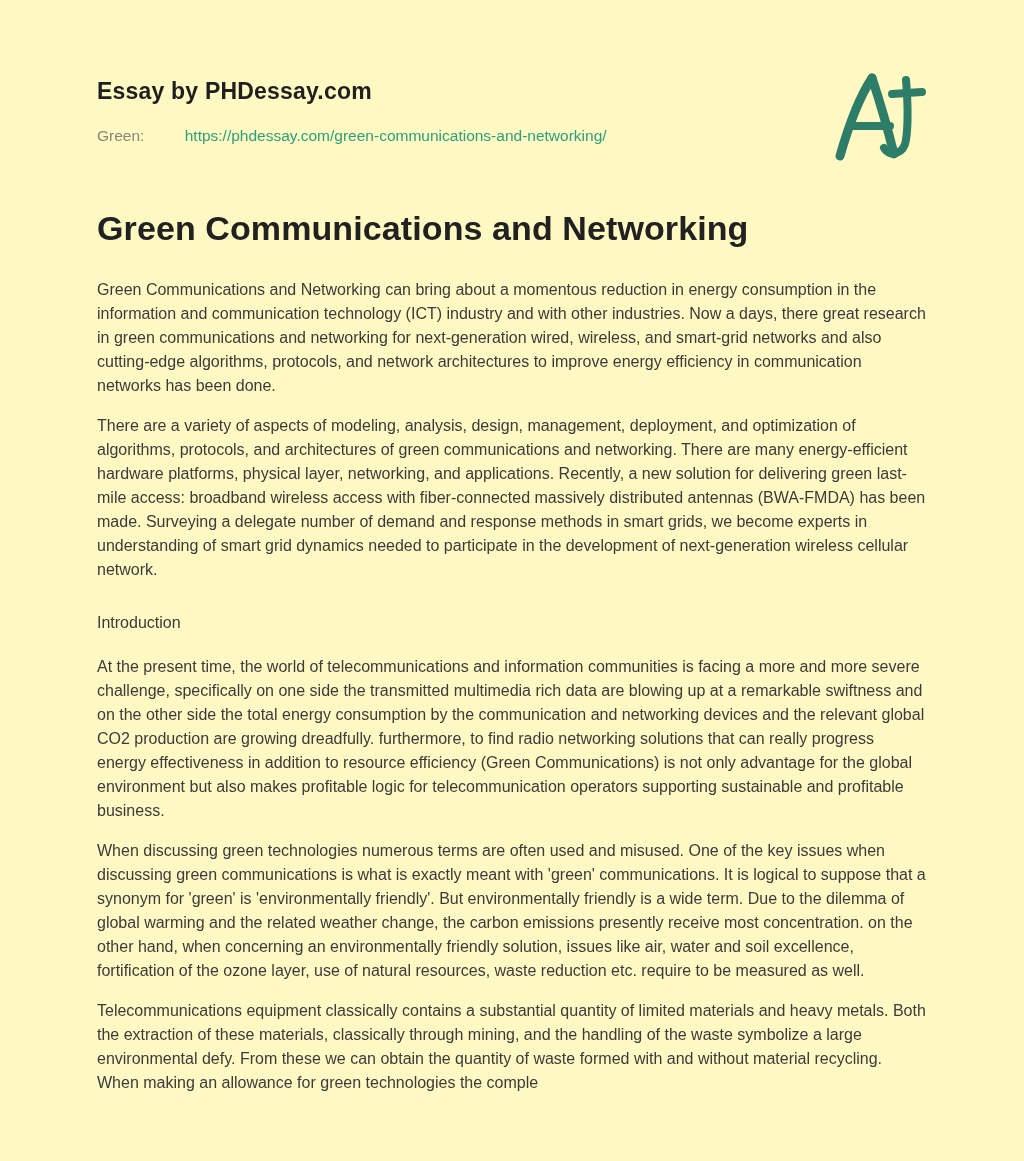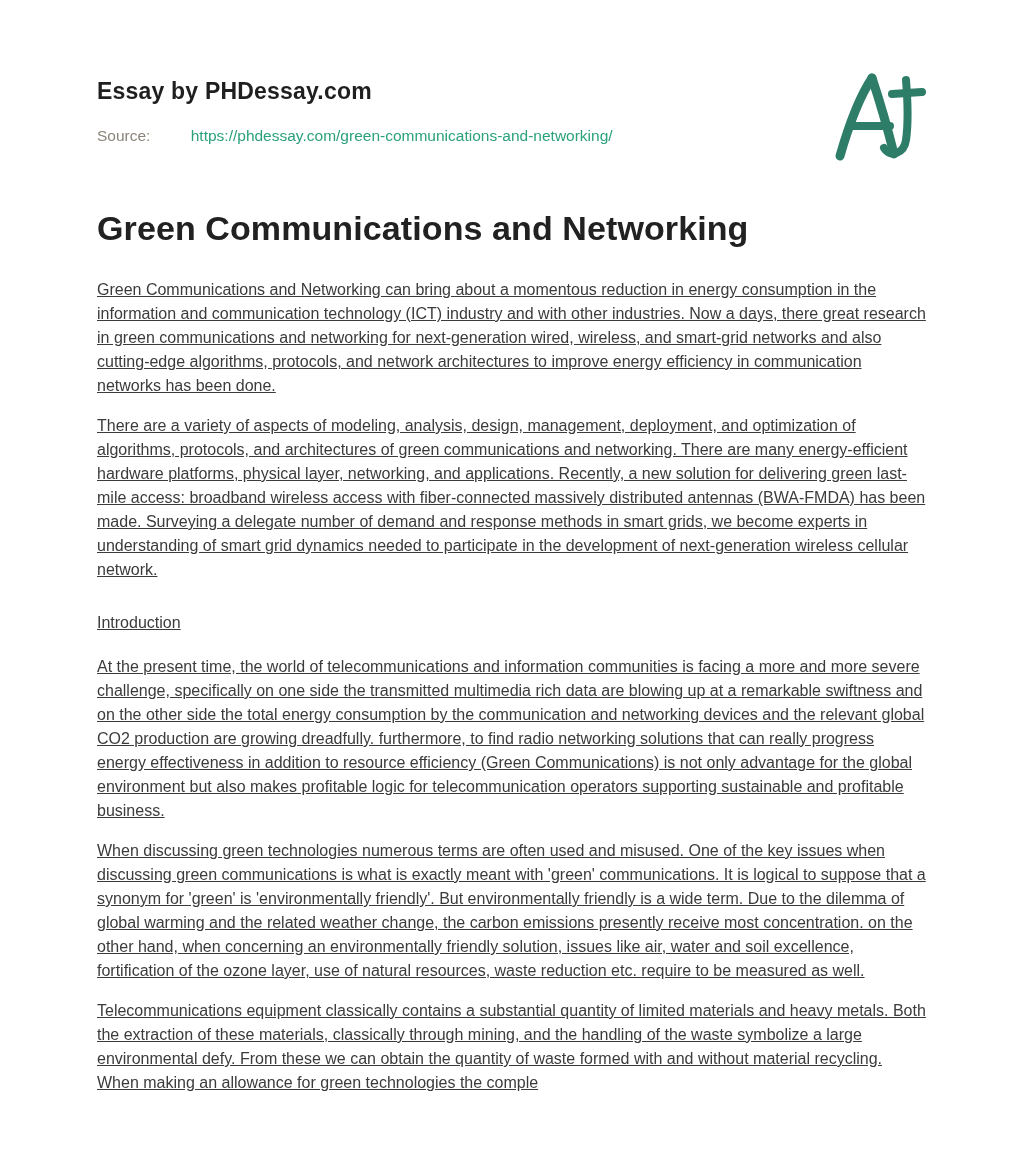--- a/index.html
+++ b/index.html
@@ -2,21 +2,21 @@
 <html><head>
 <meta charset="utf-8">
 <style>
   * { margin: 0; padding: 0; box-sizing: border-box; }
   html, body { background: #efe9dd; }
   .page {
     position: relative;
     width: 1024px;
     height: 1161px;
     margin: 0 auto;
-    background: #ffffff;
+    background: #fef9c3;
     overflow: hidden;
     font-family: "Liberation Sans", sans-serif;
     color: #3b3b3b;
   }
   .content {
     padding: 78px 97px 0 97px;
   }
   .header-title {
     font-size: 23px;
     font-weight: 700;
@@ -46,21 +46,20 @@
     font-size: 34px;
     font-weight: 700;
     color: #212121;
     letter-spacing: 0.1px;
   }
   .essay-body {
     margin-top: 30px;
     font-size: 16px;
     line-height: 24px;
     color: #3b3b3b;
-    text-decoration: underline;
   }
   .essay-body p {
     margin-bottom: 16px;
   }
   .essay-body p.subhead {
     margin-top: 29px;
     margin-bottom: 20px;
   }
 </style>
 </head>
@@ -78,21 +77,21 @@
       <path d="M78 12 C80 36 80 58 78 72 C76 86 62 90 56 80" stroke="#2e7d68" stroke-width="8" fill="none" stroke-linecap="round"></path>
       <path d="M64 26 L94 24" stroke="#2e7d68" stroke-width="8" fill="none" stroke-linecap="round"></path>
     </svg>
   </div>
 
   <div class="content">
 
     <div class="header-title">Essay by PHDessay.com</div>
 
     <div class="source-line">
-      <span>Source:</span>
+      <span>Green:</span>
       <a>https://phdessay.com/green-communications-and-networking/</a>
     </div>
 
     <h1 class="essay-title">Green Communications and Networking</h1>
 
     <div class="essay-body">
       <p>Green Communications and Networking can bring about a momentous reduction in energy consumption in the information and communication technology (ICT) industry and with other industries. Now a days, there great research in green communications and networking for next-generation wired, wireless, and smart-grid networks and also cutting-edge algorithms, protocols, and network architectures to improve energy efficiency in communication networks has been done.</p>
 
       <p>There are a variety of aspects of modeling, analysis, design, management, deployment, and optimization of algorithms, protocols, and architectures of green communications and networking. There are many energy-efficient hardware platforms, physical layer, networking, and applications. Recently, a new solution for delivering green last-mile access: broadband wireless access with fiber-connected massively distributed antennas (BWA-FMDA) has been made. Surveying a delegate number of demand and response methods in smart grids, we become experts in understanding of smart grid dynamics needed to participate in the development of next-generation wireless cellular network.</p>
 

